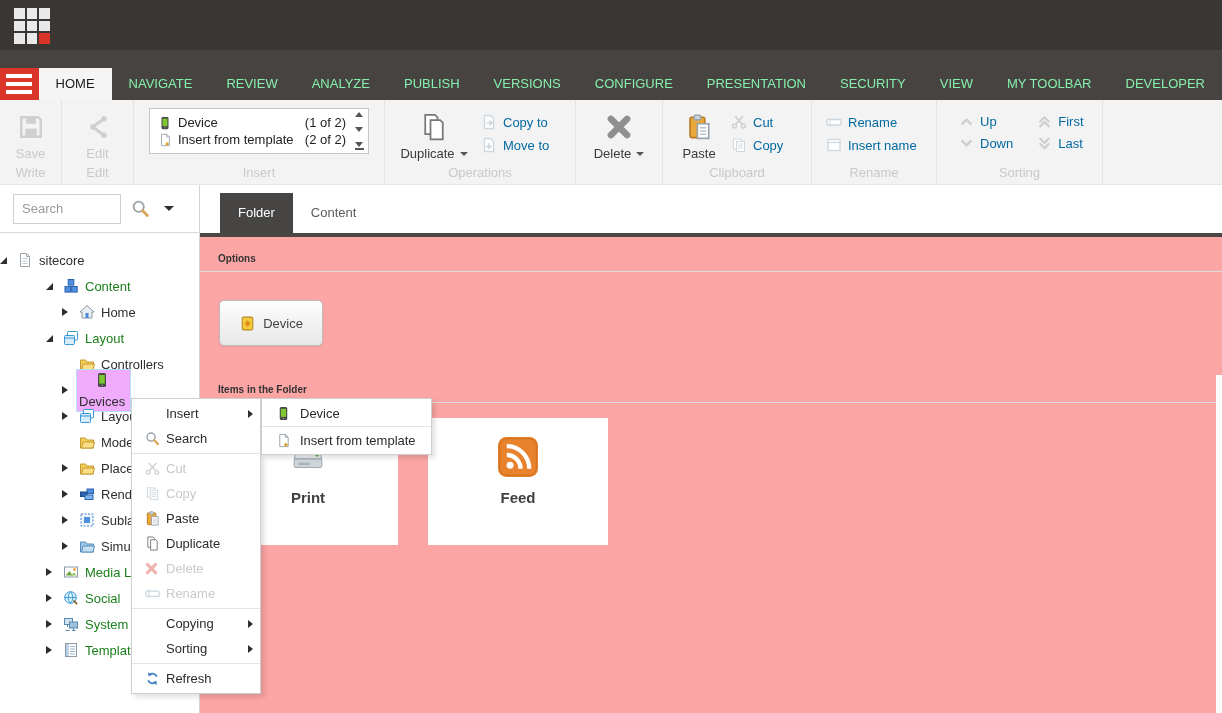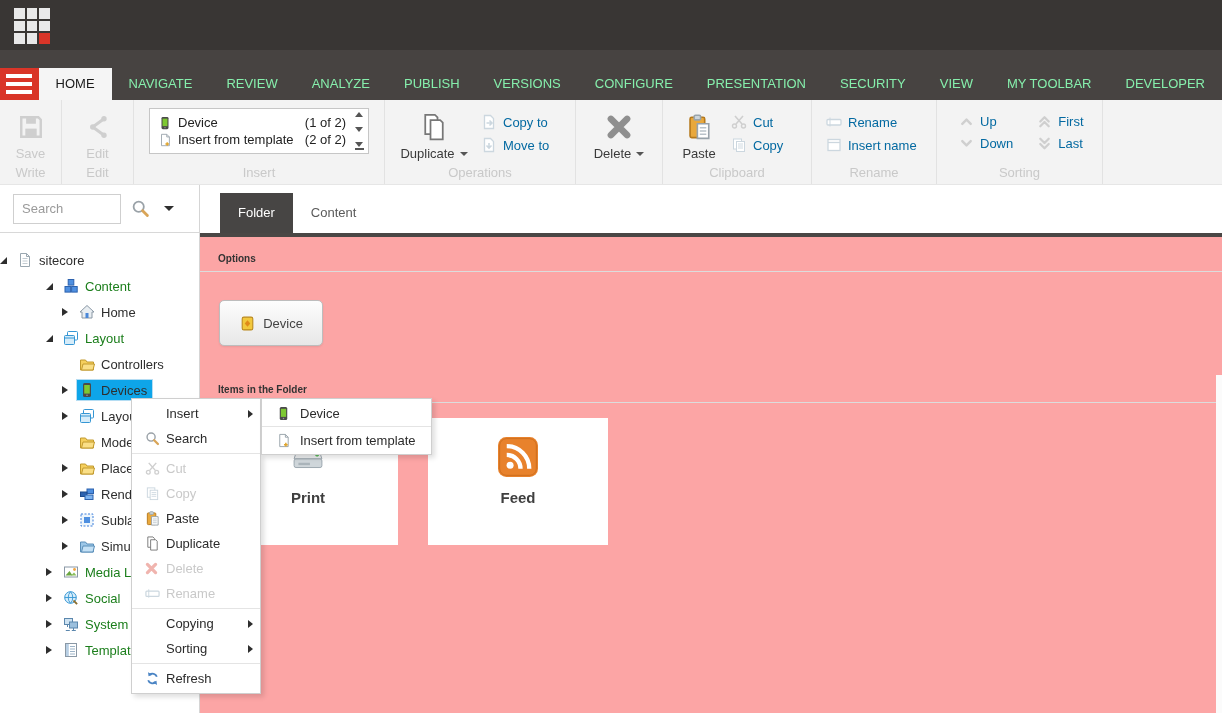--- a/index.html
+++ b/index.html
@@ -56,21 +56,21 @@
 
   .tree { padding-top:14px; font-size:13px; overflow:hidden; }
   .trow { height:26px; display:flex; align-items:center; cursor:pointer; }
   .trow.lvl0 { } .trow.lvl1 { padding-left:46px; } .trow.lvl2 { padding-left:62px; }
   .tri { width:15px; flex:0 0 15px; display:flex; align-items:center; }
   .tri.closed::before { content:""; border-left:6px solid #2e2e2e; border-top:4px solid transparent; border-bottom:4px solid transparent; }
   .tri.open::before { content:""; border-bottom:7px solid #2e2e2e; border-left:7px solid transparent; }
   .titem { display:flex; align-items:center; gap:6px; padding:2px 5px 2px 2px; }
   .trow .tlabel { color:#2e2e2e; white-space:nowrap; }
   .trow.green .tlabel { color:#1b7e1b; }
-  .trow.selected .titem { background:#0ea5e9; outline:1px solid #b5ddf3; }
+  .trow.selected .titem { background:#f0abfc; outline:1px solid #b5ddf3;flex-direction:column; }
 
   .main { flex:1; background:#fca5a5; position:relative; display:flex; flex-direction:column; }
   .tab-row { height:48px; background:#fff; display:flex; align-items:flex-end; padding-left:20px; }
   .ptab { height:40px; line-height:40px; padding:0 18px; font-size:13px; cursor:pointer; }
   .ptab.active { background:#474544; color:#fff; }
   .ptab.idle { background:#fff; color:#5a5a5a; }
   .dark-strip { height:4px; background:#4a4745; }
 
   .panel { flex:1; }
   .sect-head { border-bottom:1px solid #dcdcdc; }

